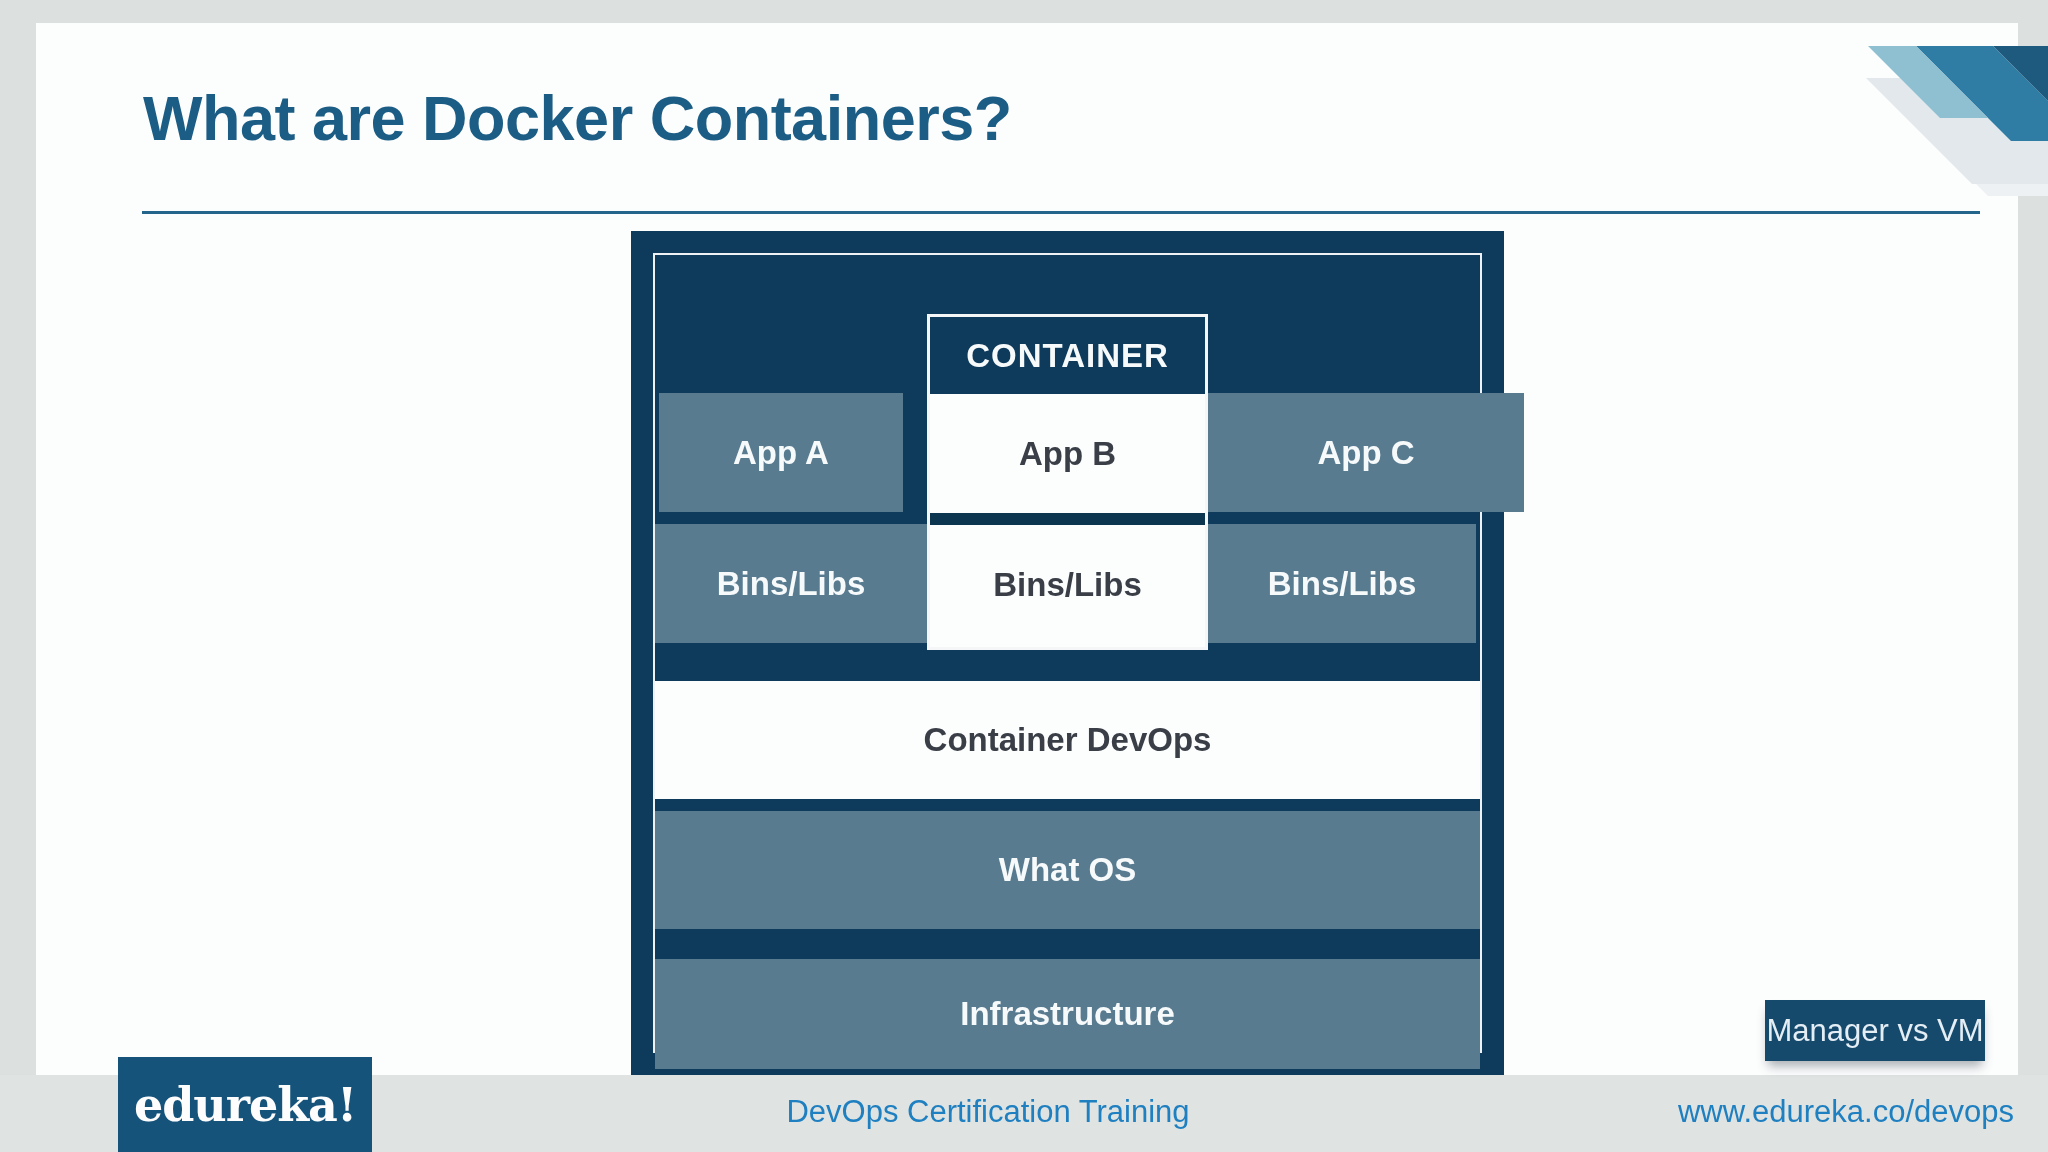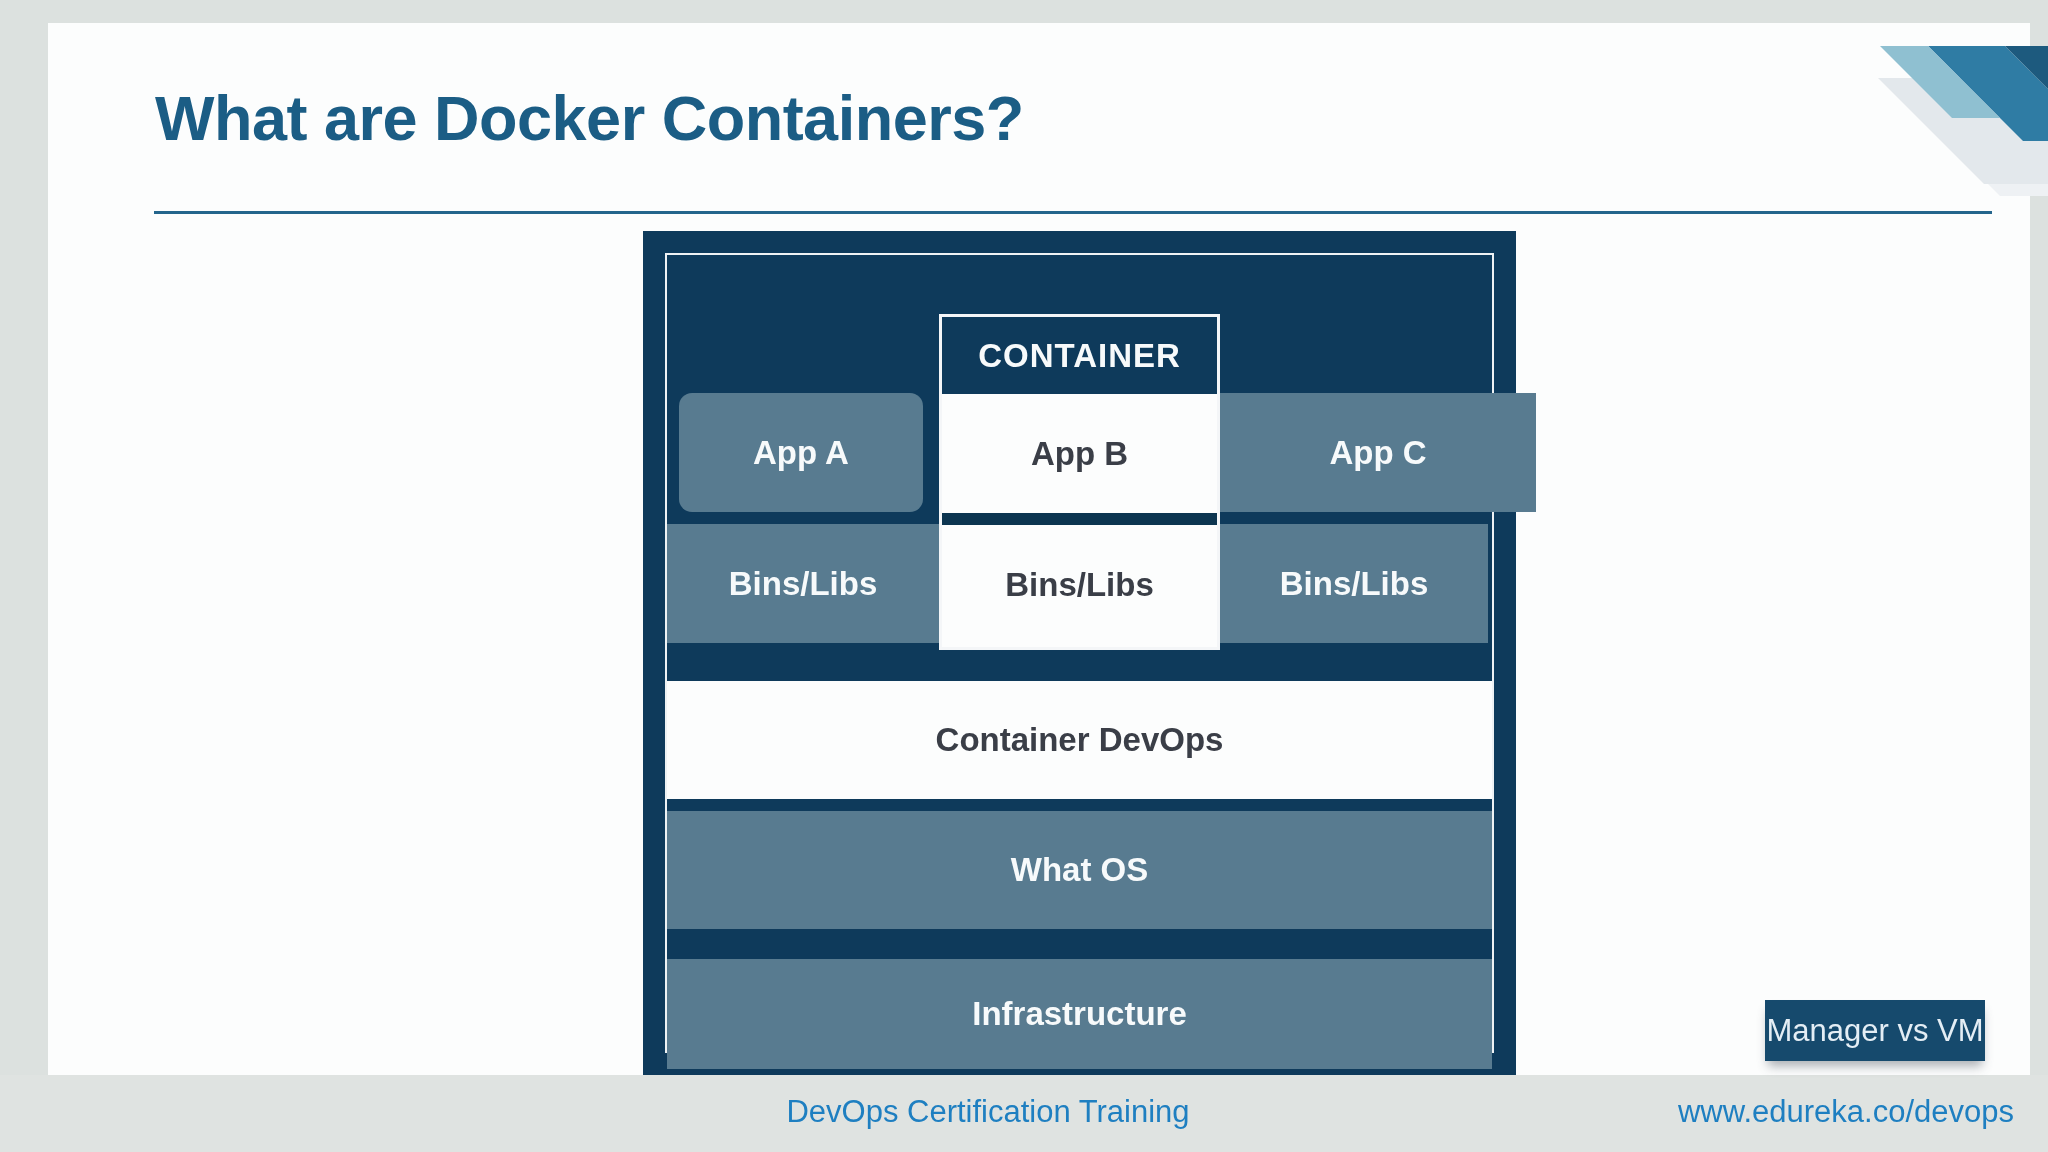--- a/index.html
+++ b/index.html
@@ -28,21 +28,20 @@
   body{
     width:2048px;height:1152px;
     background:var(--pagebg);
     font-family:"Liberation Sans",sans-serif;
     position:relative;overflow:hidden;
   }
   .stage{position:absolute;inset:0;width:2048px;height:1152px;}
   .slide{
     position:absolute;left:36px;top:23px;width:1982px;height:1052px;
     background:var(--slidebg);
-    margin-left:12px;
   }
   .page-title{
     position:absolute;left:107px;top:58px;margin:0;
     font-size:63px;font-weight:700;color:var(--titleblue);
     letter-spacing:-0.5px;line-height:1.2;
   }
   .title-rule{
     position:absolute;left:106px;top:188px;width:1838px;height:3px;
     background:var(--rule);
   }
@@ -60,21 +59,21 @@
   }
   .diagram-inner{
     position:relative;width:100%;height:100%;
     border:2px solid #eef2f4;box-sizing:border-box;
   }
   .cell,.layer,.cbox-header{
     display:flex;align-items:center;justify-content:center;
     font-weight:700;font-size:33px;
   }
   .cell{position:absolute;background:var(--grayblue);color:var(--whitetext);}
-  .cell-a-app  {left:12px;   top:138px;width:244px;height:119px;border-radius:13px;}
+  .cell-a-app  {left:4px;   top:138px;width:244px;height:119px;}
   .cell-a-bins {left:0;   top:269px;width:272px;height:119px;}
   .cell-c-app  {left:553px;top:138px;width:316px;height:119px;}
   .cell-c-bins {left:553px;top:269px;width:268px;height:119px;}
 
   .cbox{
     position:absolute;left:272px;top:59px;width:281px;height:336px;
     background:var(--cellwhite);border:3px solid #f4f6f8;box-sizing:border-box;
     z-index:2;display:flex;flex-direction:column;
   }
   .cbox-header{
@@ -159,16 +158,19 @@
         <div class="layer layer-host">What OS</div>
         <div class="layer layer-infra">Infrastructure</div>
 
       </div>
     </div>
   </div>
 
   <div class="footer-bar"></div>
   <div class="footer-center">DevOps Certification Training</div>
   <div class="footer-right">www.edureka.co/devops</div>
+  <div class="logo-box">
+    <span class="logo-text">edureka!</span>
+  </div>
 
   <div class="cta-button">Manager vs VM</div>
 
 </div>
 
 </body></html>

